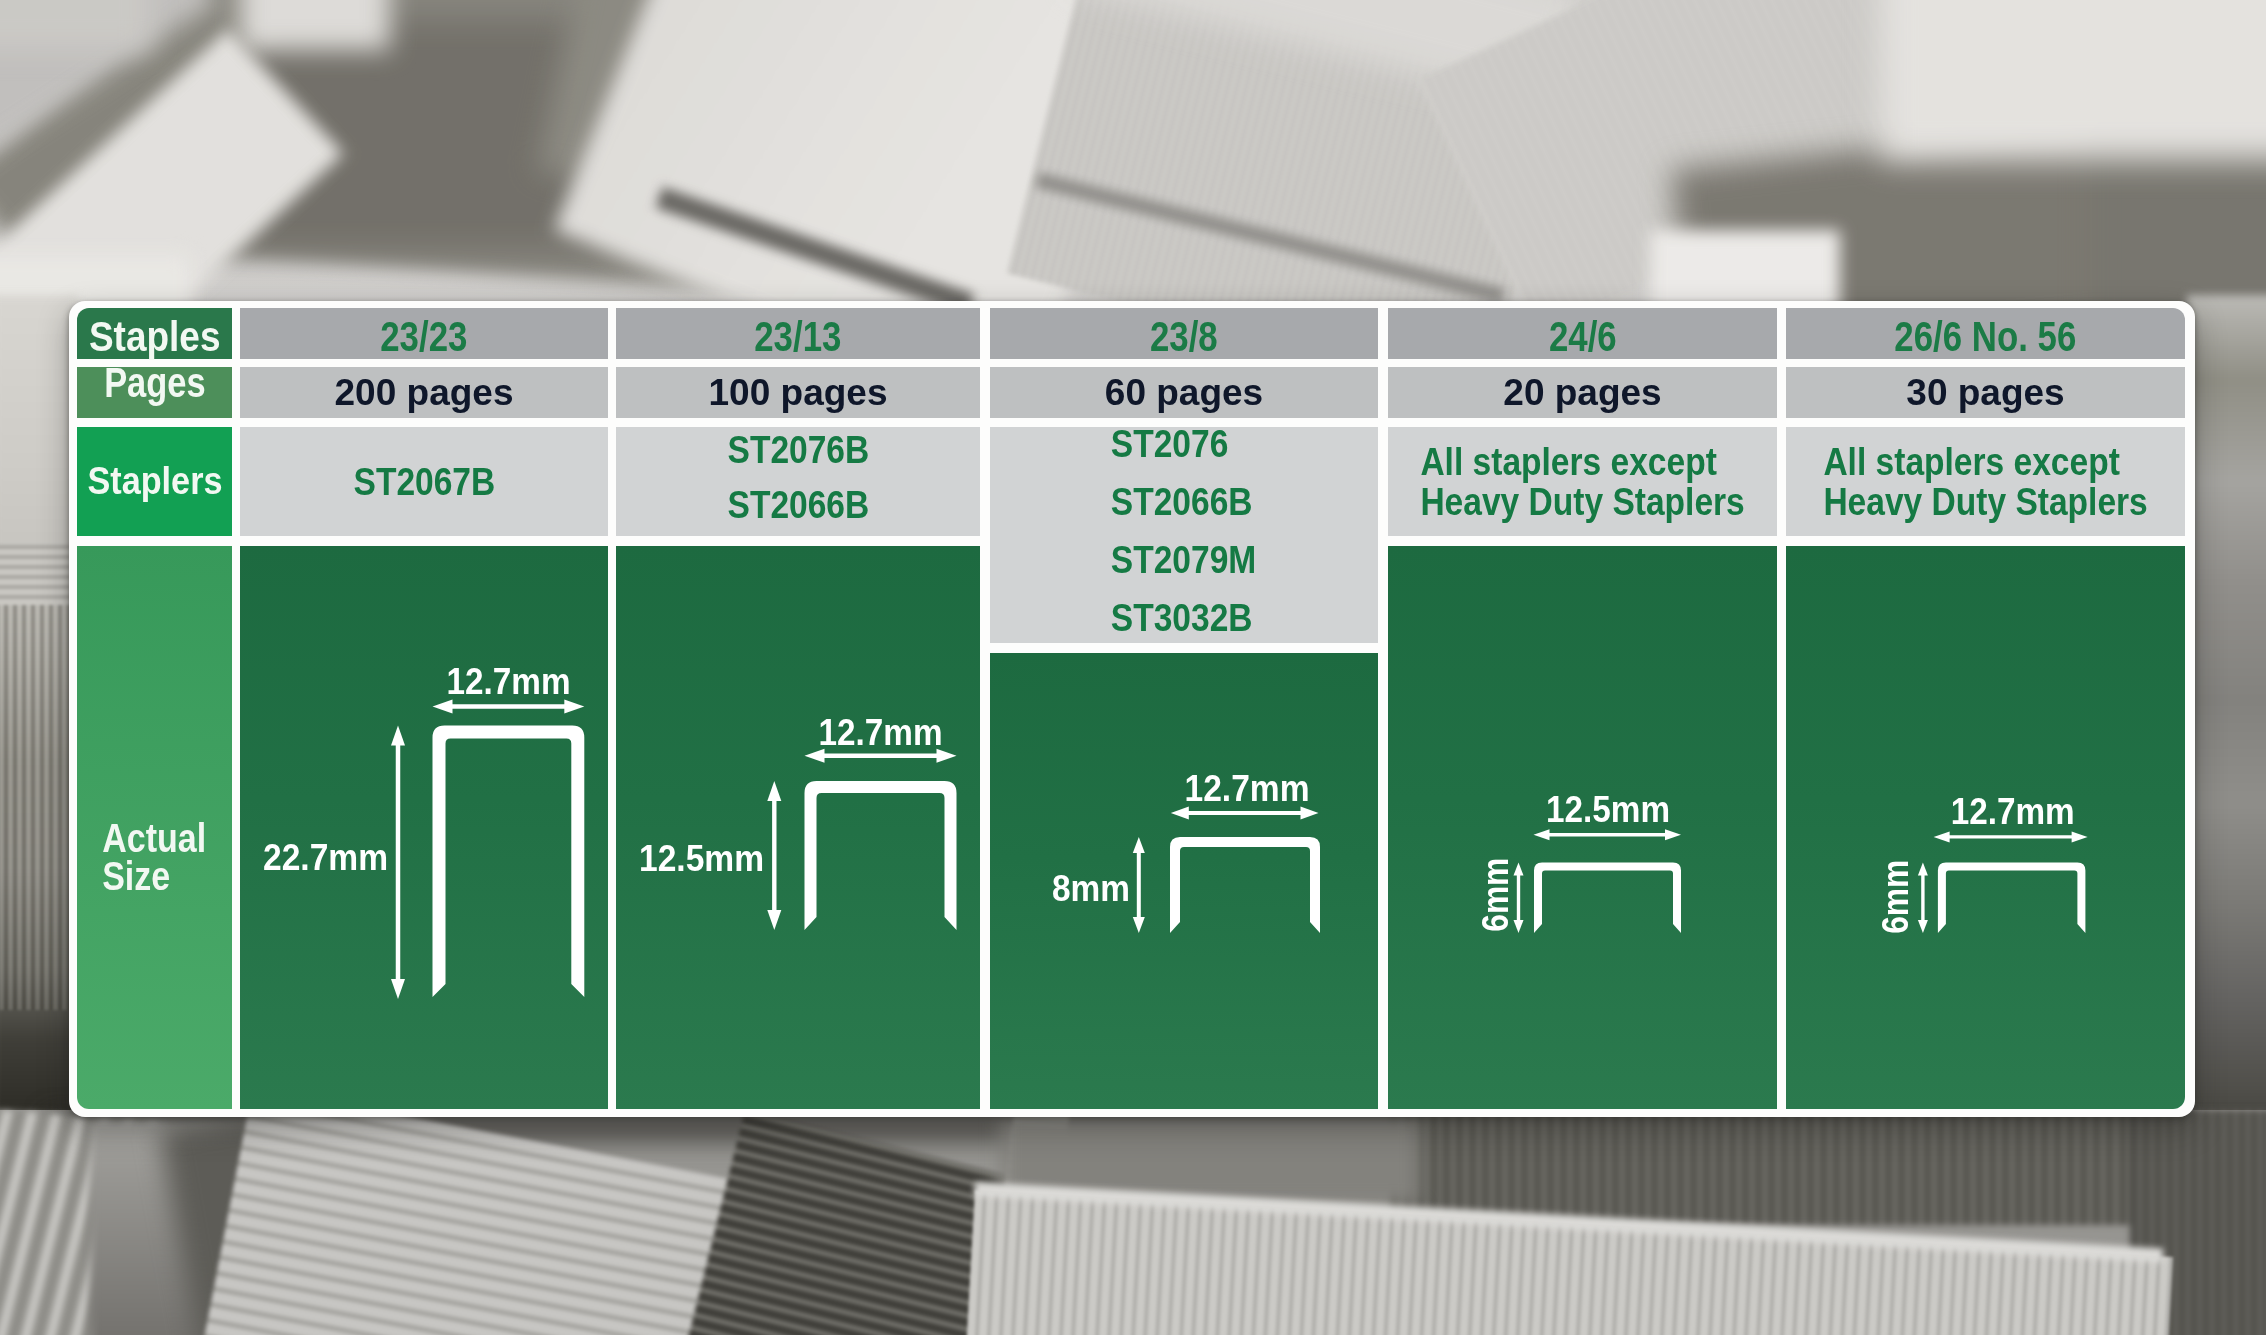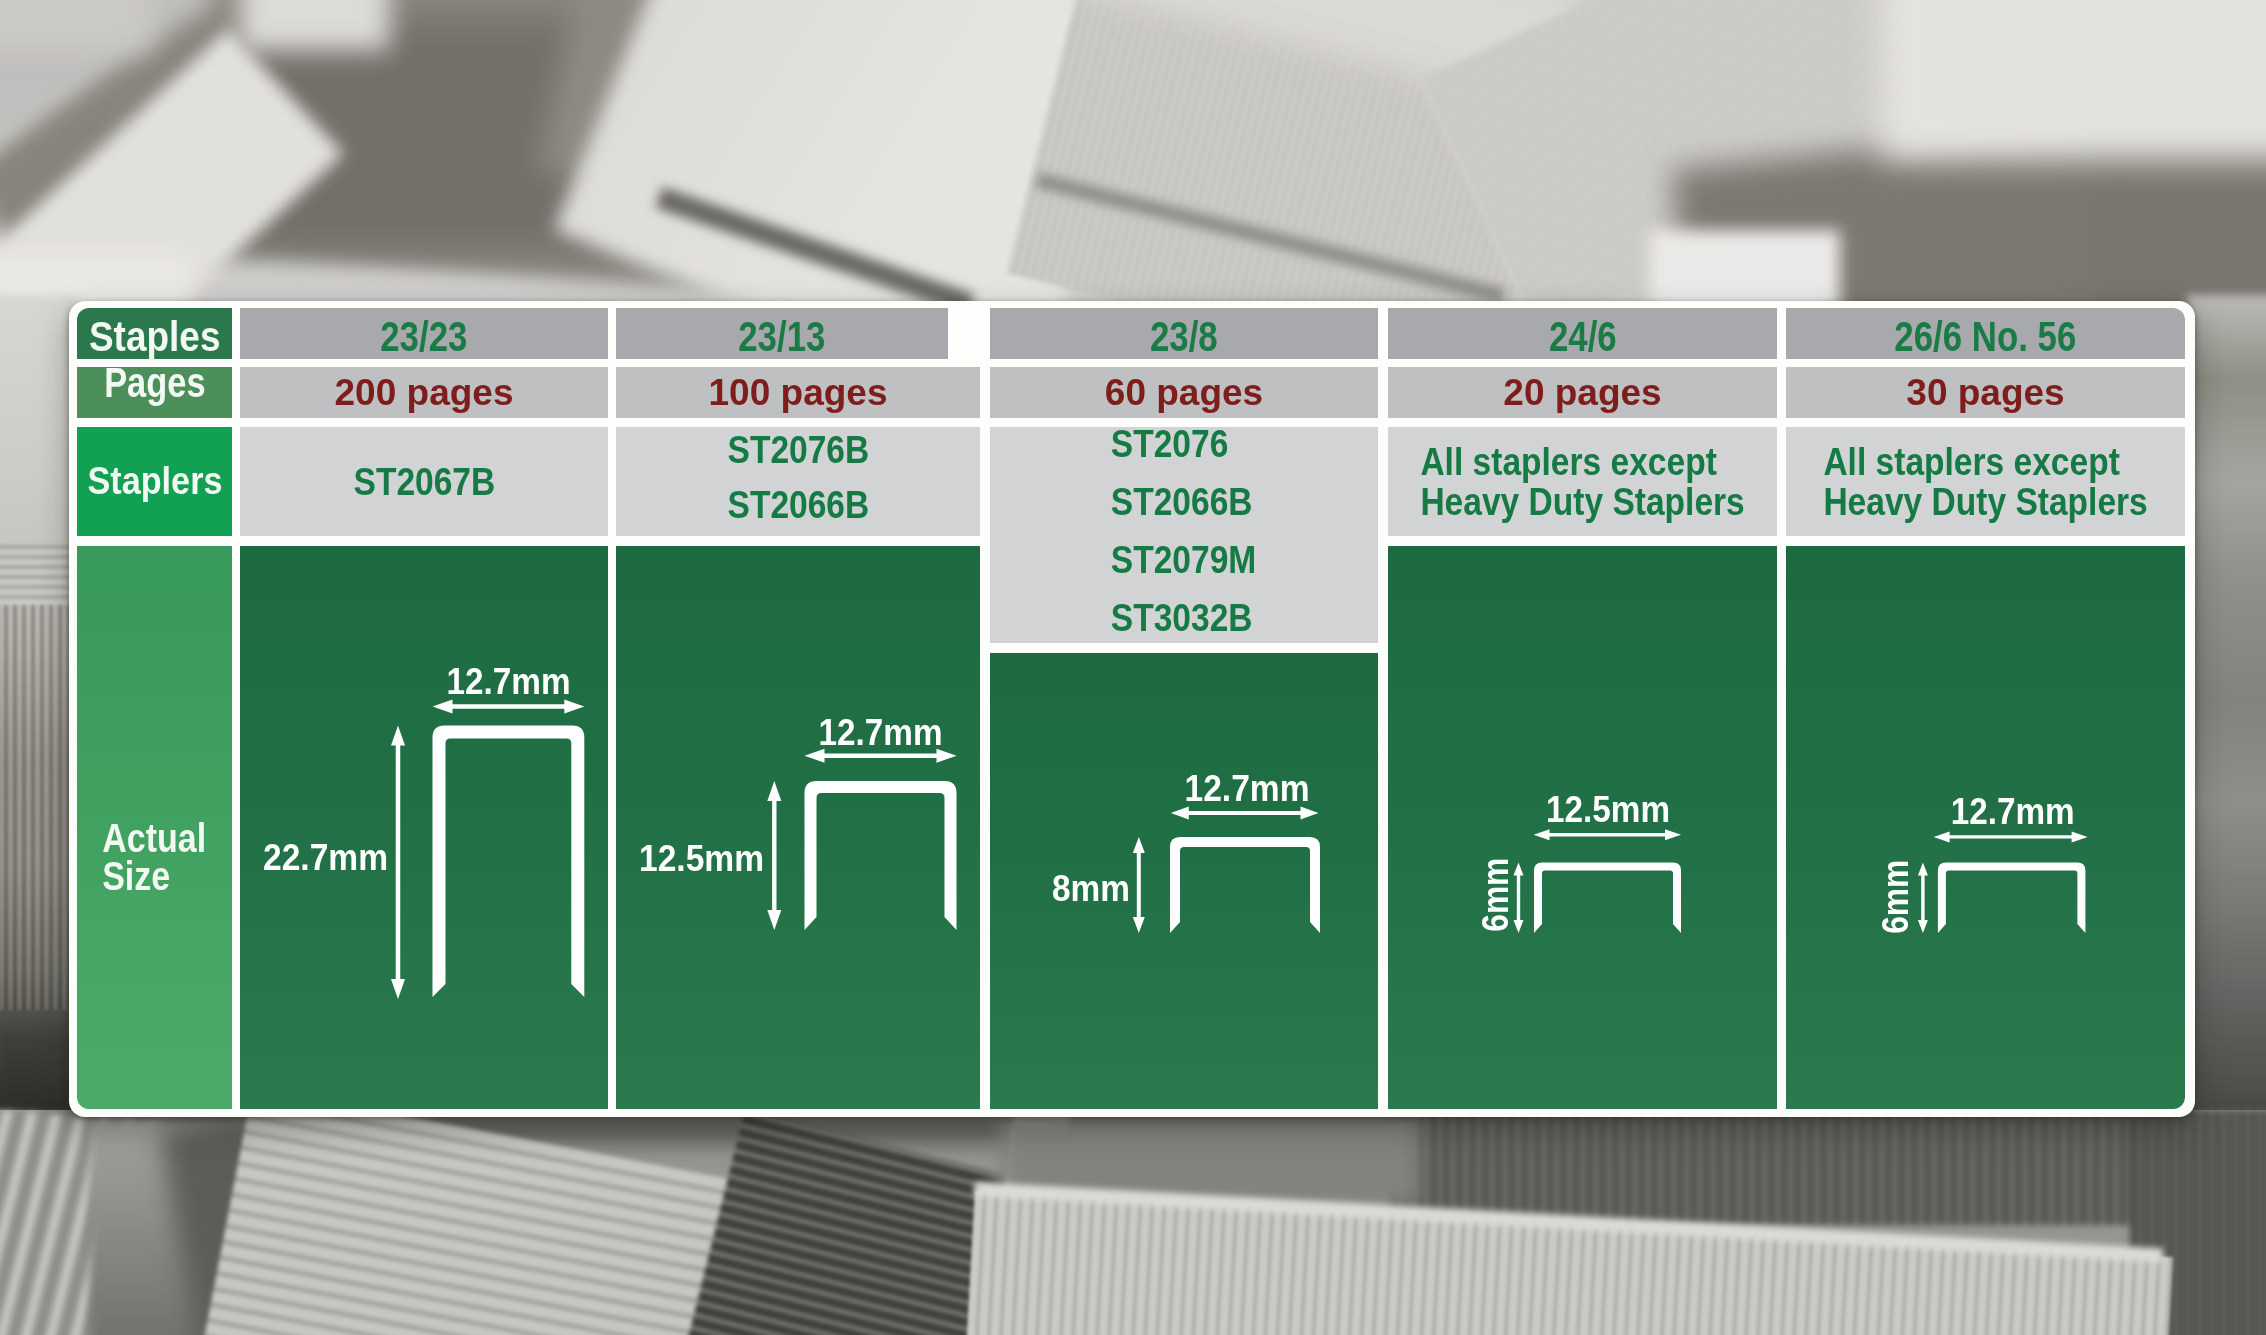--- a/index.html
+++ b/index.html
@@ -19,21 +19,21 @@
   .cell{position:absolute;display:flex;align-items:center;justify-content:center;
     text-align:left;font-weight:bold;}
   .hdr{color:#f2f8f2;}
   .g1{background:#a7a9ac;}  
   .g2{background:#bec0c1;}  
   .g3{background:#d1d3d4;}  
   .t1{color:#1b7b46;font-size:43px;padding-top:6px;}
   .t1 span, .t3 span, .sx{display:inline-block;}
   .t1 span{transform:scaleX(.81);}
   .t3 span{transform:scaleX(.86);}
-  .t2{color:#7f1d1d;font-size:37px;}
+  .t2{color:#0f172a;font-size:37px;}
   .t3{color:#157a44;font-size:39px;}
   .dark{background:linear-gradient(180deg,#1d6a40 0%,#217045 45%,#2b7a4e 100%);}
 </style>
 </head>
 <body>
 <div id="stage">
   <div class="bgwrap" id="bg">
 
     <div class="abs" style="left:0;top:0;width:2266px;height:1335px;background:linear-gradient(180deg,#d4d3d0 0%,#d6d5d2 25%,#c6c5c2 50%,#b0afab 75%,#9a9995 100%);"></div>
 
@@ -98,21 +98,21 @@
   </div>
 
   <div id="frame"></div>
 
   <div class="cell hdr" style="left:77px;top:308px;width:155px;height:51px;background:#2a784b;border-radius:12px 0 0 0;font-size:42px;padding-top:6px;">
       <span class="sx" style="transform:scaleX(.88);">Staples</span>
     </div>
   <div class="cell g1 t1" style="left:240px;top:308px;width:368px;height:51px;">
       <span>23/23</span>
     </div>
-  <div class="cell g1 t1" style="left:616px;top:308px;width:332px;height:51px;">
+  <div class="cell g1 t1" style="left:616px;top:308px;width:364px;height:51px;">
       <span>23/13</span>
     </div>
   <div class="cell g1 t1" style="left:990px;top:308px;width:388px;height:51px;">
       <span>23/8</span>
     </div>
   <div class="cell g1 t1" style="left:1388px;top:308px;width:389px;height:51px;">
       <span>24/6</span>
     </div>
   <div class="cell g1 t1" style="left:1786px;top:308px;width:399px;height:51px;border-radius:0 12px 0 0;">
       <span>26/6 No. 56</span>

